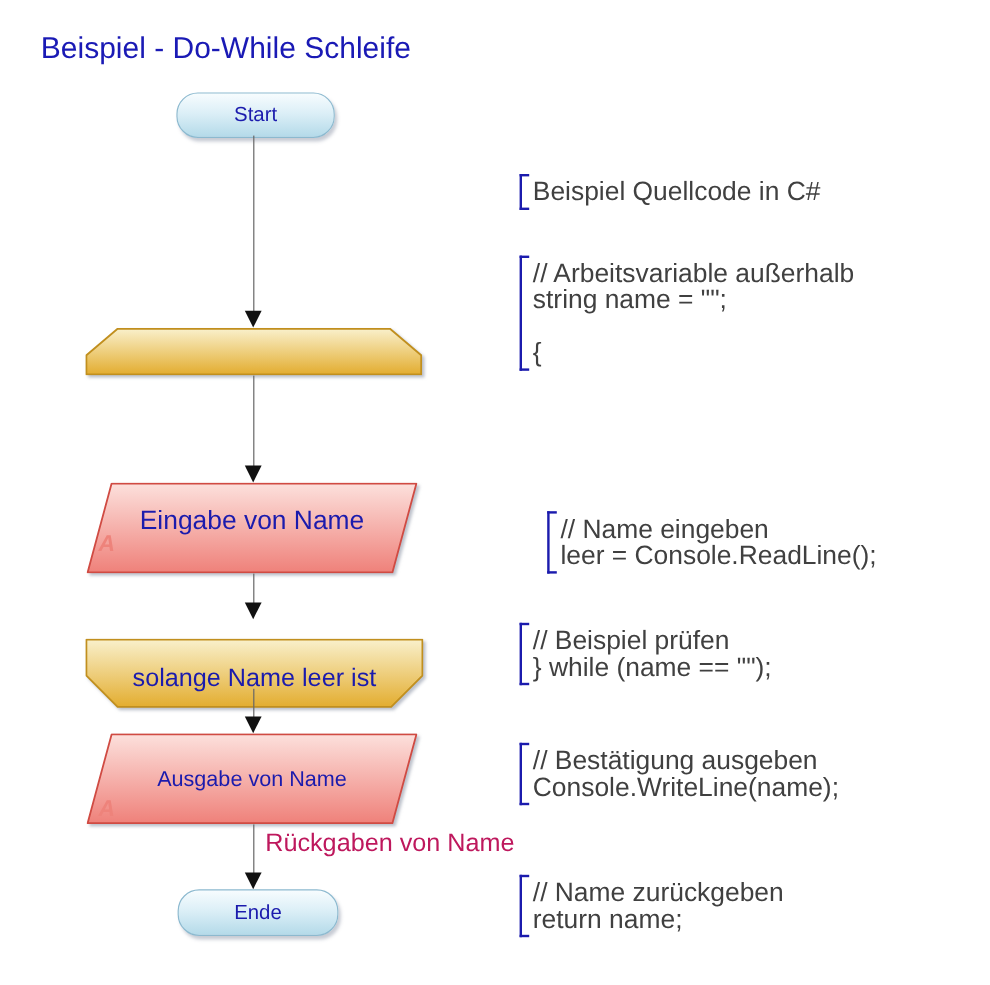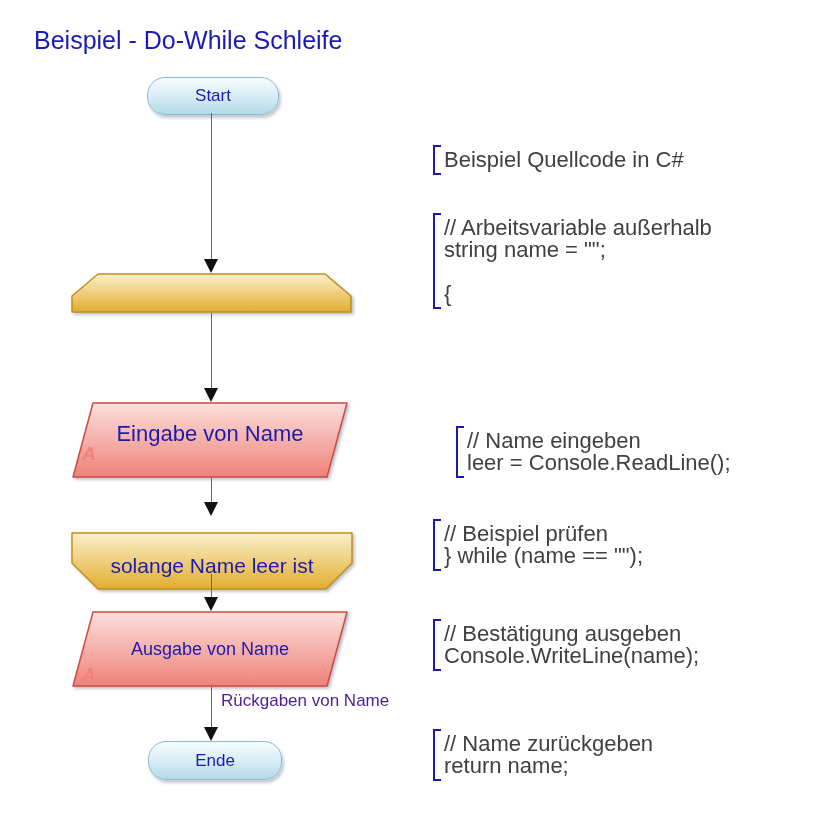--- a/index.html
+++ b/index.html
@@ -30,21 +30,21 @@
     position:absolute;left:10px;bottom:1px;color:#EE837B;
     font-size:19px;font-weight:bold;font-style:italic;
   }
   
   .vline{width:1px;background:#666;}
   .arrow-down{
     width:0;height:0;
     border-left:7px solid transparent;border-right:7px solid transparent;
     border-top:14px solid #111;
   }
-  .edge-label{color:#4c1d95;font-size:17px;white-space:nowrap;}
+  .edge-label{color:#be185d;font-size:21px;white-space:nowrap;}
   
   .code-block{
     padding:2px 0 2px 11px;color:#404040;font-size:22px;
   }
   .code-bracket{
     position:absolute;left:0;top:-2px;bottom:-2px;width:6px;
     border-left:2px solid #1B1BAD;border-top:2px solid #1B1BAD;border-bottom:2px solid #1B1BAD;
   }
   .code-line{height:22px;line-height:22px;white-space:pre;}
 </style>

